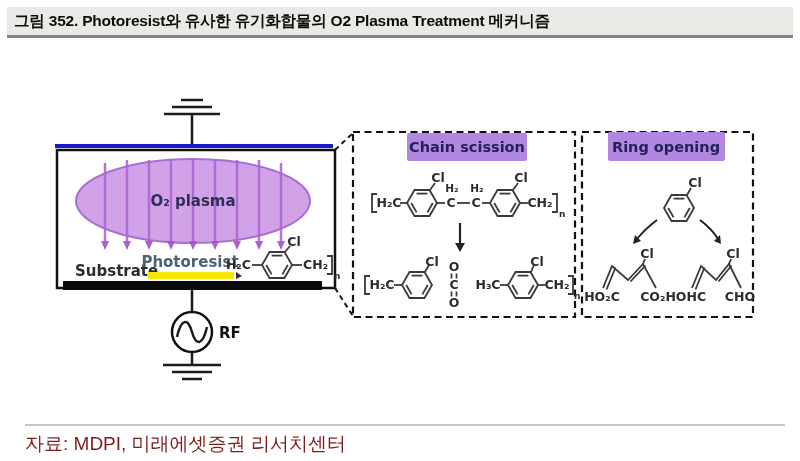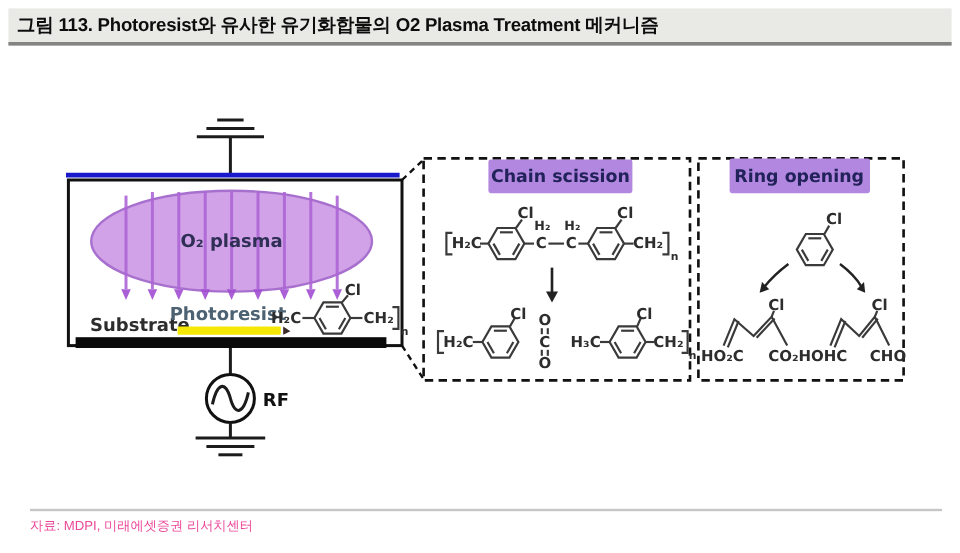--- a/index.html
+++ b/index.html
@@ -4,42 +4,42 @@
 <style>
   html,body{margin:0;padding:0;background:#ffffff;}
   .page{position:relative;width:800px;height:461px;background:#ffffff;overflow:hidden;
         font-family:"Liberation Sans","DejaVu Sans",sans-serif;}
   .title-bar{position:absolute;left:7px;top:7px;width:786px;height:31px;background:#e9e9e6;
         border-bottom:3px solid #848484;display:flex;align-items:center;box-sizing:border-box;
         padding-left:7px;}
   .title-bar h1{margin:0;font-size:15.5px;font-weight:bold;color:#0d0d0d;letter-spacing:-0.2px;}
   .fig{position:absolute;left:0;top:60px;width:800px;height:355px;}
   .src-divider{position:absolute;left:25px;top:424px;width:760px;height:2px;background:#c6c6c6;}
-  .src-note{position:absolute;left:25px;top:431px;font-size:11px;color:#ec4899;}
+  .src-note{position:absolute;left:25px;top:431px;font-size:19px;color:#7f1d1d;}
   svg text{font-family:"DejaVu Sans","Liberation Sans",sans-serif;fill:#2d2d2d;font-weight:600;}
   .chemtext{font-size:12.5px;}
   .chemsmall{font-size:10.5px;}
   .subn{font-size:9px;}
   .lbl-big{font-size:15px;font-weight:bold;}
   .plasma-lbl{font-size:15px;font-weight:bold;fill:#2f2f55;}
   .pr-lbl{font-size:15px;font-weight:bold;fill:#4d6272;}
   .hdr-lbl{font-size:14.5px;font-weight:bold;fill:#22225a;}
   .rf-lbl{font-size:15px;font-weight:600;fill:#111;}
   .wire{stroke:#1c1c1c;stroke-width:2.5;fill:none;}
   .bond{stroke:#3a3a3a;stroke-width:1.8;fill:none;}
   .dash{stroke:#111;stroke-width:2.2;fill:none;stroke-dasharray:7 4.5;}
   .dashthin{stroke:#111;stroke-width:2;fill:none;stroke-dasharray:5 4;}
 </style>
 </head>
 <body>
 
 <div class="page">
 
   <div class="title-bar">
-    <h1>그림 113. Photoresist와 유사한 유기화합물의 O2 Plasma Treatment 메커니즘</h1>
+    <h1>그림 352. Photoresist와 유사한 유기화합물의 O2 Plasma Treatment 메커니즘</h1>
   </div>
 
   <svg class="fig" width="800" height="355" viewBox="0 0 800 355">
     <defs>
       <g id="benzene" stroke="#3a3a3a" stroke-width="1.8">
         <polygon points="15,0 7.5,-13 -7.5,-13 -15,0 -7.5,13 7.5,13" fill="none"></polygon>
         <line x1="5.4" y1="-9.4" x2="-5.4" y2="-9.4"></line>
         <line x1="-10.8" y1="0" x2="-5.4" y2="9.4"></line>
         <line x1="5.4" y1="9.4" x2="10.8" y2="0"></line>
       </g>

